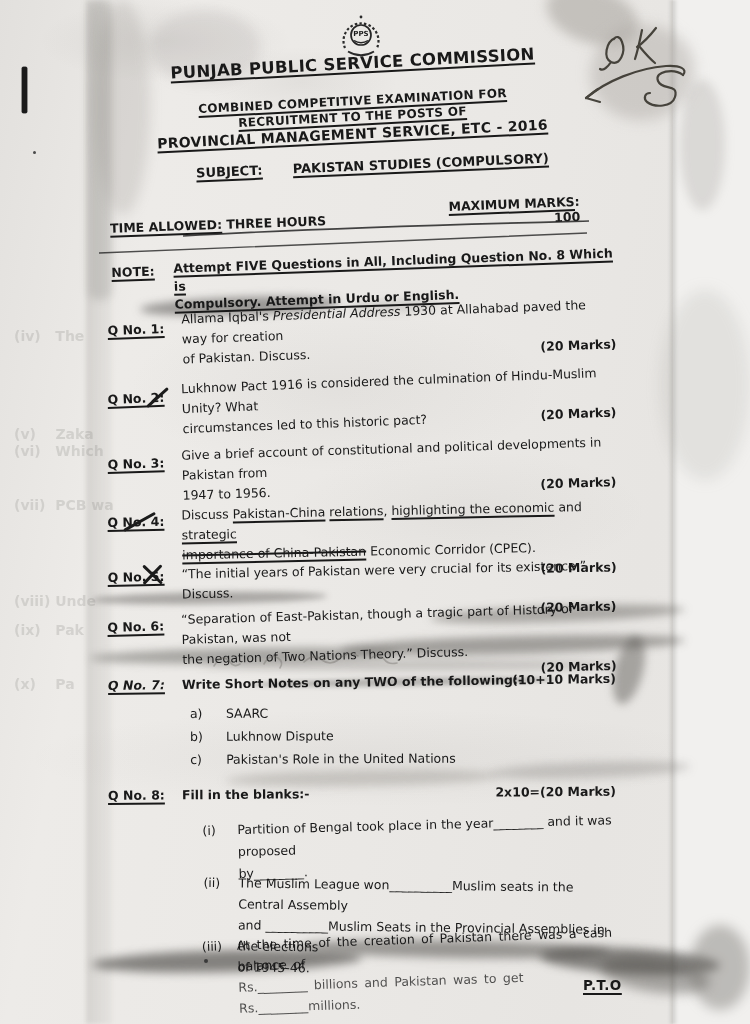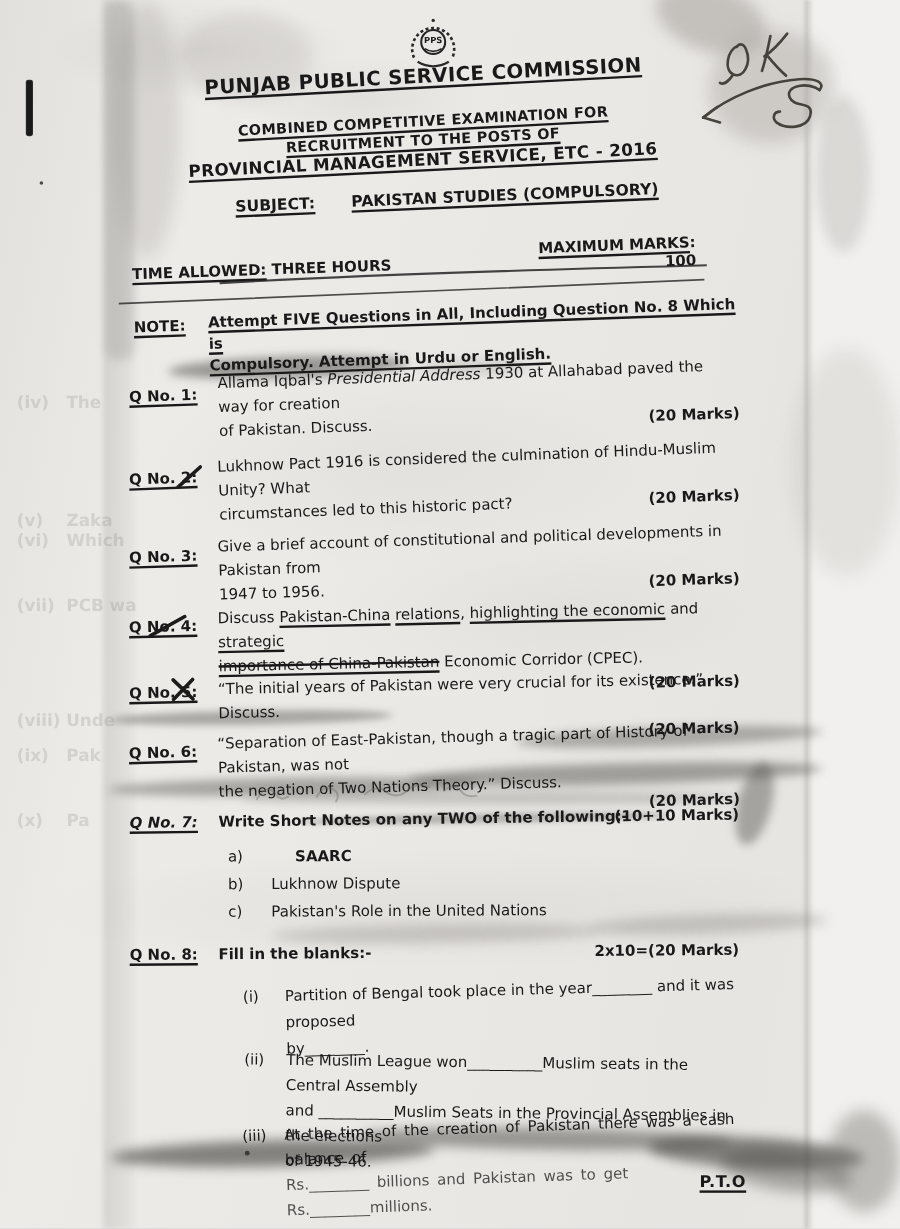--- a/index.html
+++ b/index.html
@@ -195,21 +195,21 @@
     </g>
   </svg>
 
   <div class="q" style="top:676px;transform:rotate(-0.8deg);">
     <span class="qlabel i" style="top:0;">Q No. 7:</span>
     <div class="qbody">
       <div class="qline b"><span>Write Short Notes on any TWO of the following:-</span><span class="marks-inline">(10+10 Marks)</span></div>
     </div>
   </div>
   <div class="q" style="top:702px;left:190px;width:420px;transform:rotate(-0.3deg);line-height:23px;">
-    <div class="item-row"><span class="ikey">a)</span><span style="margin-left:56px;display:inline-block;font-weight:bold;">SAARC</span></div>
+    <div class="item-row"><span class="ikey">a)</span><span style="margin-left:36px;display:inline-block;">SAARC</span></div>
     <div class="item-row"><span class="ikey">b)</span><span style="margin-left:36px;display:inline-block;">Lukhnow Dispute</span></div>
     <div class="item-row"><span class="ikey">c)</span><span style="margin-left:36px;display:inline-block;">Pakistan's Role in the United Nations</span></div>
   </div>
 
   <div class="q" style="top:786px;transform:rotate(-0.5deg);">
     <span class="qlabel" style="top:0;">Q No. 8:</span>
     <div class="qbody">
       <div class="qline b"><span>Fill in the blanks:-</span><span class="marks-inline">2x10=(20 Marks)</span></div>
     </div>
   </div>

